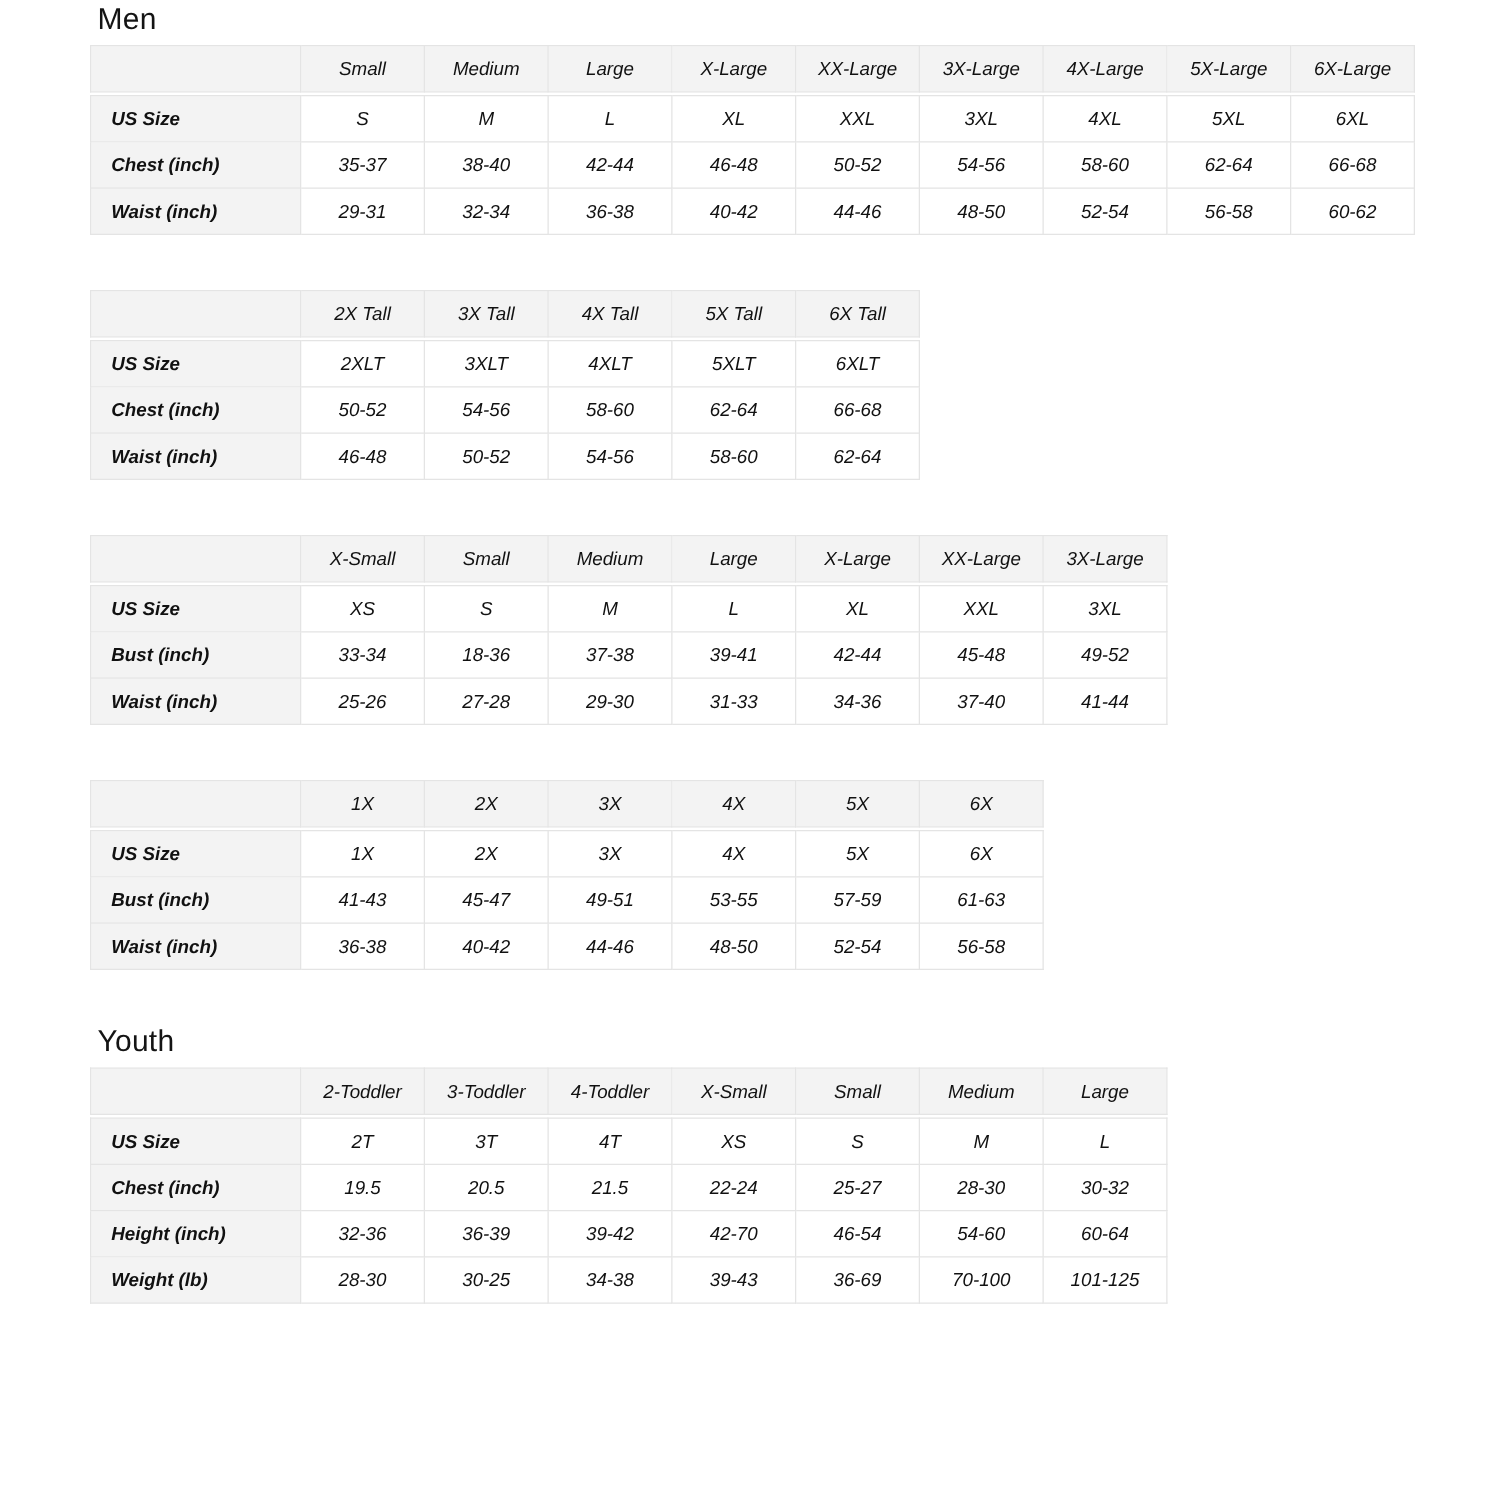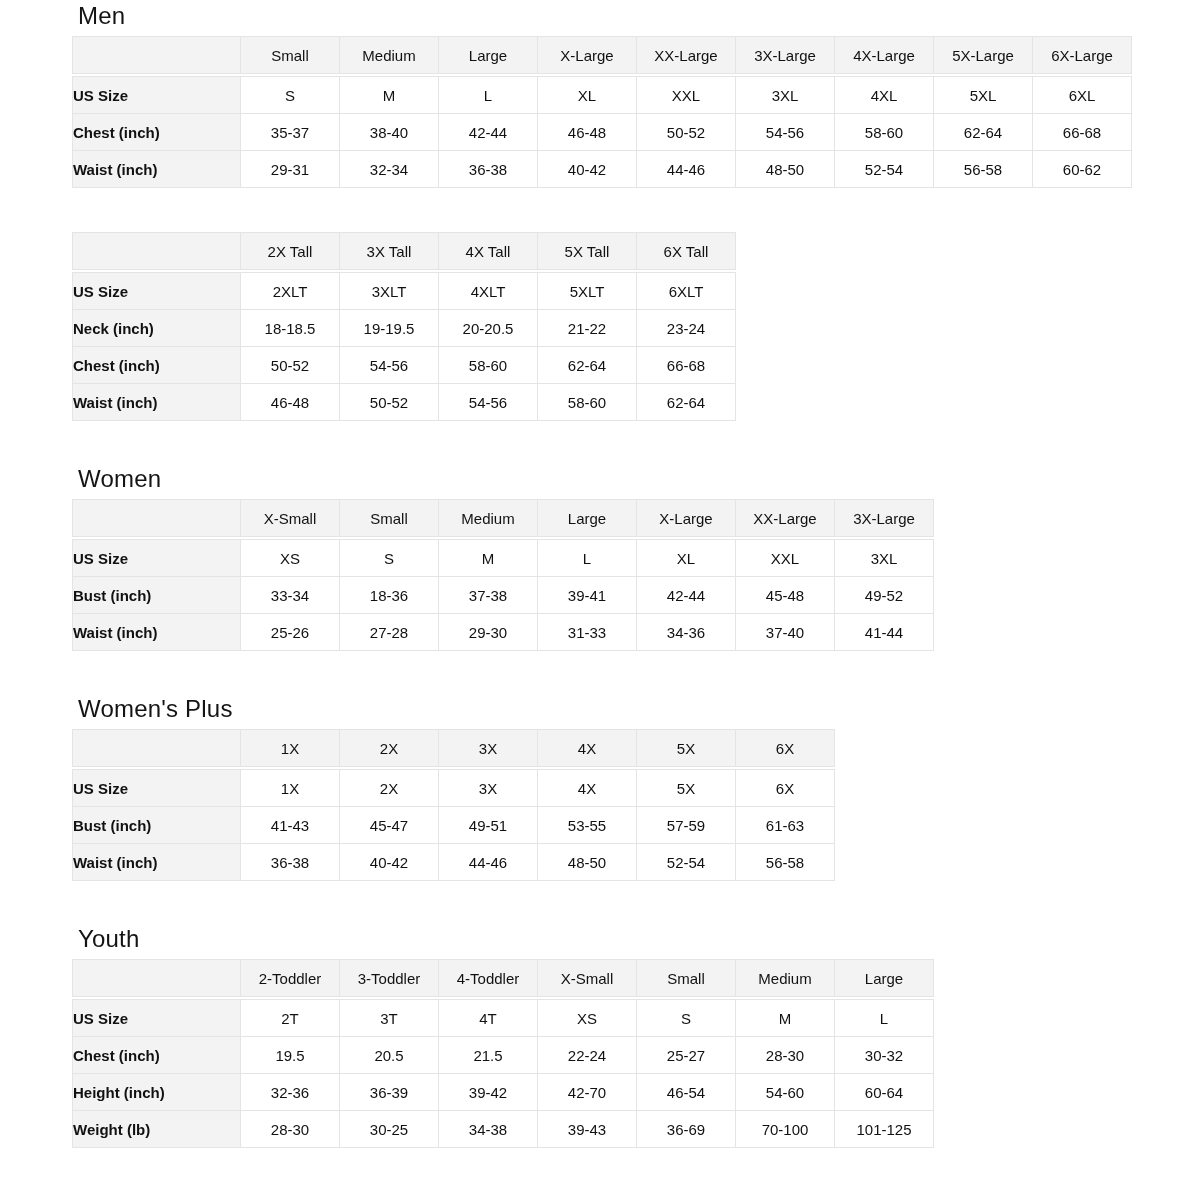--- a/index.html
+++ b/index.html
@@ -35,20 +35,21 @@
     font-style: italic;
     font-weight: 500;
     margin-left: 18px;
     position: relative;
     top: -2px;
     color: #1a1a1a;
   }
   table.size-table {
     border-collapse: collapse;
     table-layout: fixed;
+    font-style: italic;
   }
   .size-table th, .size-table td {
     height: 37px;
     border: 1px solid var(--border, #e4e4e4);
     font-size: 15px;
     font-weight: 400;
     text-align: center;
     padding: 0;
     color: var(--text, #111111);
     overflow: hidden;
@@ -61,20 +62,21 @@
   .size-table th.corner { width: 168px; }
   .size-table tr.spacer td {
     border: none;
     height: 3px;
     background: var(--page-bg, #ffffff);
     padding: 0;
   }
   .size-table th.rowlabel {
     background: var(--label-bg, #f3f3f3);
     text-align: left;
+    padding-left: 16px;
     font-weight: 700;
     width: 168px;
   }
 </style>
 </head>
 <body>
 
 <div>
 
   <section class="size-section">
@@ -161,28 +163,20 @@
             </tr>
             <tr>
               <th class="rowlabel" scope="row">US Size</th>
               <td>2XLT</td>
               <td>3XLT</td>
               <td>4XLT</td>
               <td>5XLT</td>
               <td>6XLT</td>
             </tr>
             <tr>
-              <th class="rowlabel" scope="row">Neck (inch)</th>
-              <td>18-18.5</td>
-              <td>19-19.5</td>
-              <td>20-20.5</td>
-              <td>21-22</td>
-              <td>23-24</td>
-            </tr>
-            <tr>
               <th class="rowlabel" scope="row">Chest (inch)</th>
               <td>50-52</td>
               <td>54-56</td>
               <td>58-60</td>
               <td>62-64</td>
               <td>66-68</td>
             </tr>
             <tr>
               <th class="rowlabel" scope="row">Waist (inch)</th>
               <td>46-48</td>
@@ -190,23 +184,20 @@
               <td>54-56</td>
               <td>58-60</td>
               <td>62-64</td>
             </tr>
           </tbody>
         </table>
       </div>
   </section>
 
   <section class="size-section">
-    <h2 class="section-title">
-      <span>Women</span>
-    </h2>
     <div>
         <table class="size-table">
           <thead>
             <tr>
               <th class="corner"></th>
               <th>X-Small</th>
               <th>Small</th>
               <th>Medium</th>
               <th>Large</th>
               <th>X-Large</th>
@@ -247,23 +238,20 @@
               <td>34-36</td>
               <td>37-40</td>
               <td>41-44</td>
             </tr>
           </tbody>
         </table>
       </div>
   </section>
 
   <section class="size-section">
-    <h2 class="section-title">
-      <span>Women's Plus</span>
-    </h2>
     <div>
         <table class="size-table">
           <thead>
             <tr>
               <th class="corner"></th>
               <th>1X</th>
               <th>2X</th>
               <th>3X</th>
               <th>4X</th>
               <th>5X</th>

